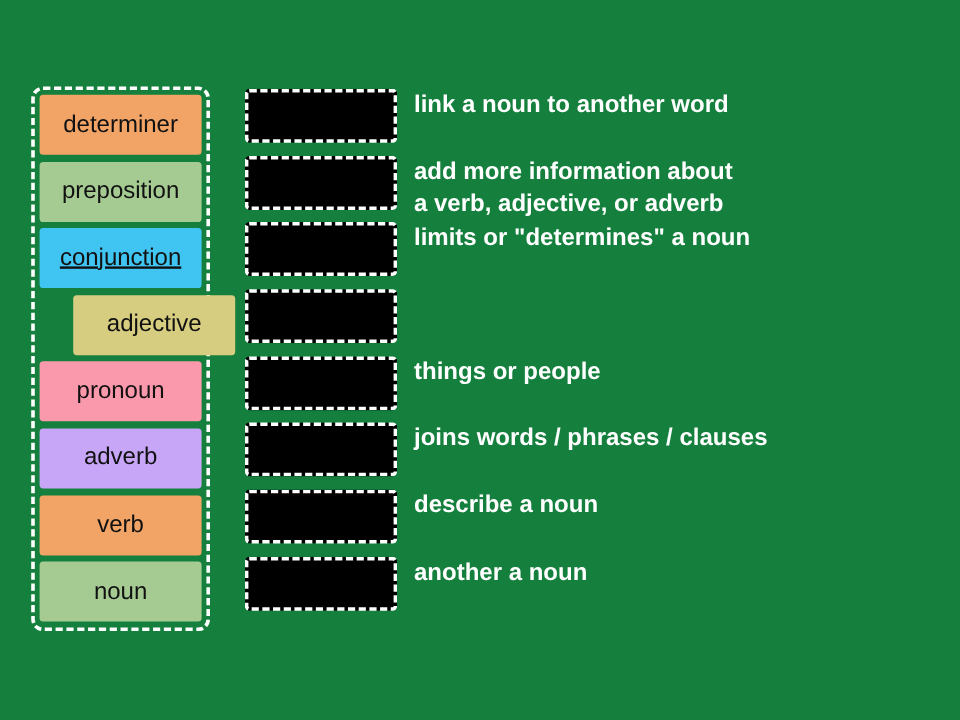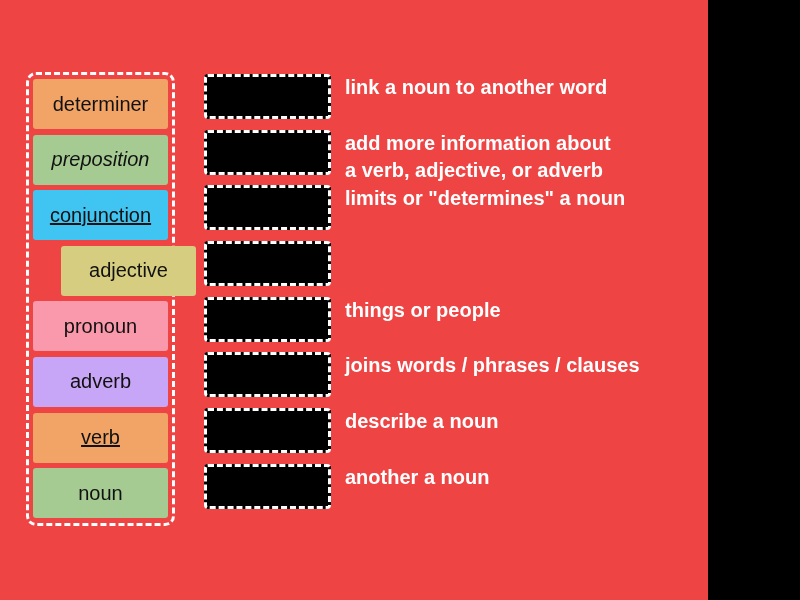--- a/index.html
+++ b/index.html
@@ -2,21 +2,21 @@
 <html><head>
 <meta charset="utf-8">
 <style>
   * { margin: 0; padding: 0; box-sizing: border-box; }
   html, body {
     width: 800px; height: 600px;
     background: #000000;
     font-family: "Liberation Sans", sans-serif;
     overflow: hidden;
   }
-  .stage { position: relative; width: 708px; height: 600px; background: #ef4444; padding-left: 14px; }
+  .stage { position: relative; width: 800px; height: 600px; background: #15803d; padding-left: 14px; }
 
   
   .tile-tray {
     position: absolute;
     left: 26px; top: 72px;
     width: 149px; height: 454px;
     border: 3px dashed #ffffff;
     border-radius: 10px;
     padding-top: 4px;
   }
@@ -59,26 +59,26 @@
     white-space: pre-line;
   }
 </style>
 </head>
 <body>
 
 <div class="stage">
 
   <div class="tile-tray">
     <div class="tile" style="background: rgb(242, 164, 103);">determiner</div>
-    <div class="tile" style="background: rgb(165, 203, 146); font-style: italic;">preposition</div>
+    <div class="tile" style="background: rgb(165, 203, 146);">preposition</div>
     <div class="tile" style="background: rgb(64, 196, 241); text-decoration: underline;">conjunction</div>
     <div class="tile" style="background: rgb(215, 205, 128); margin-left: 32px;">adjective</div>
     <div class="tile" style="background: rgb(251, 153, 172);">pronoun</div>
     <div class="tile" style="background: rgb(200, 166, 247);">adverb</div>
-    <div class="tile" style="background: rgb(242, 164, 103); text-decoration: underline;">verb</div>
+    <div class="tile" style="background: rgb(242, 164, 103);">verb</div>
     <div class="tile" style="background: rgb(165, 203, 146); text-align: center;">noun</div>
   </div>
 
   <div class="match-rows">
     <div class="match-row">
       <div class="drop-slot"></div>
       <div class="definition">link a noun to another word</div>
     </div>
     <div class="match-row">
       <div class="drop-slot"></div>

